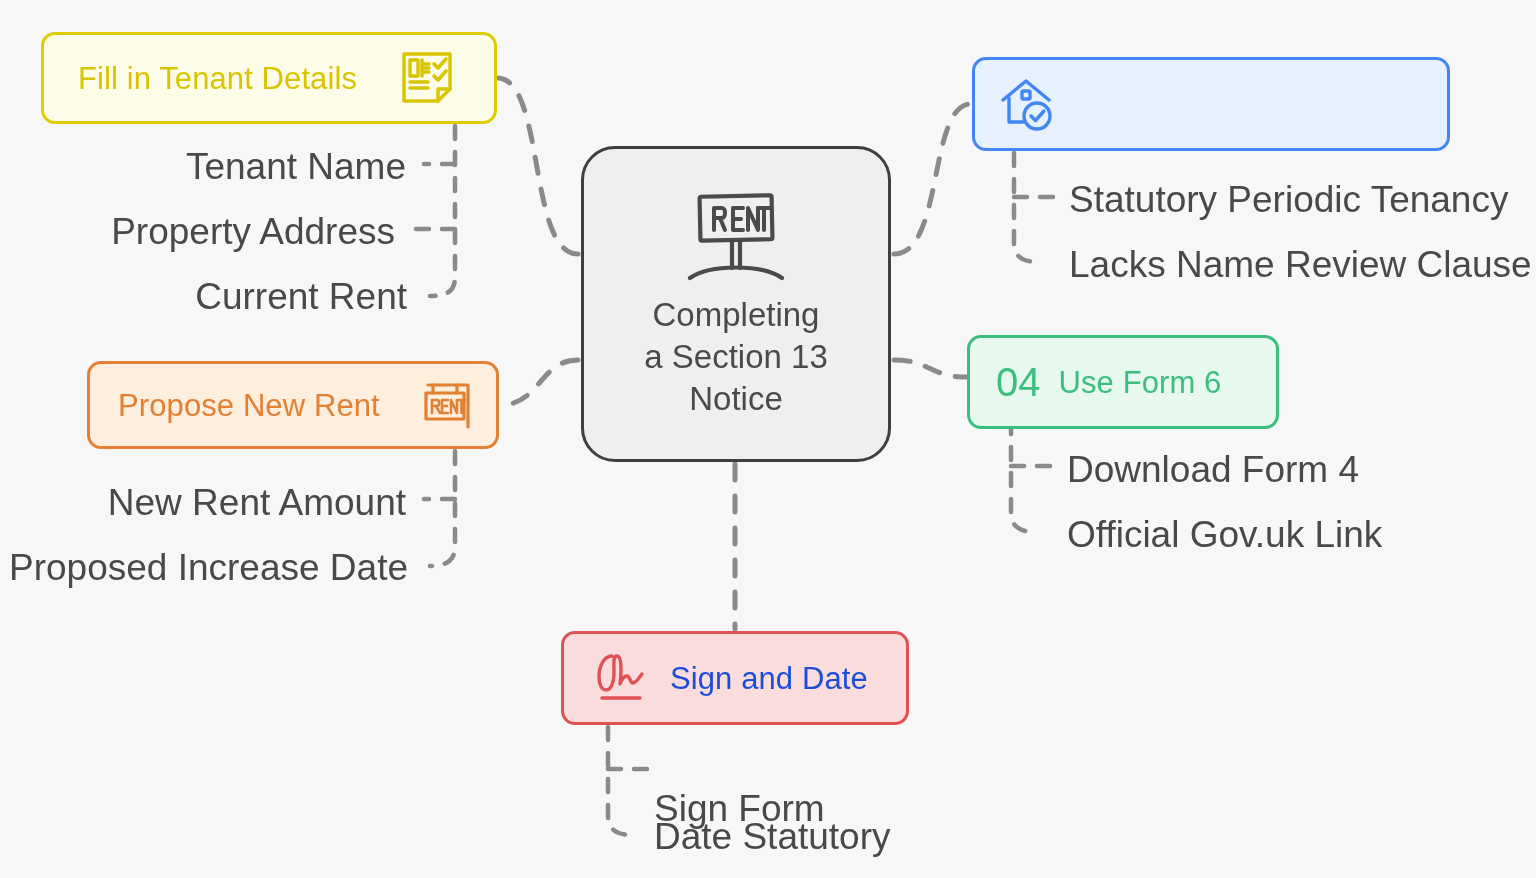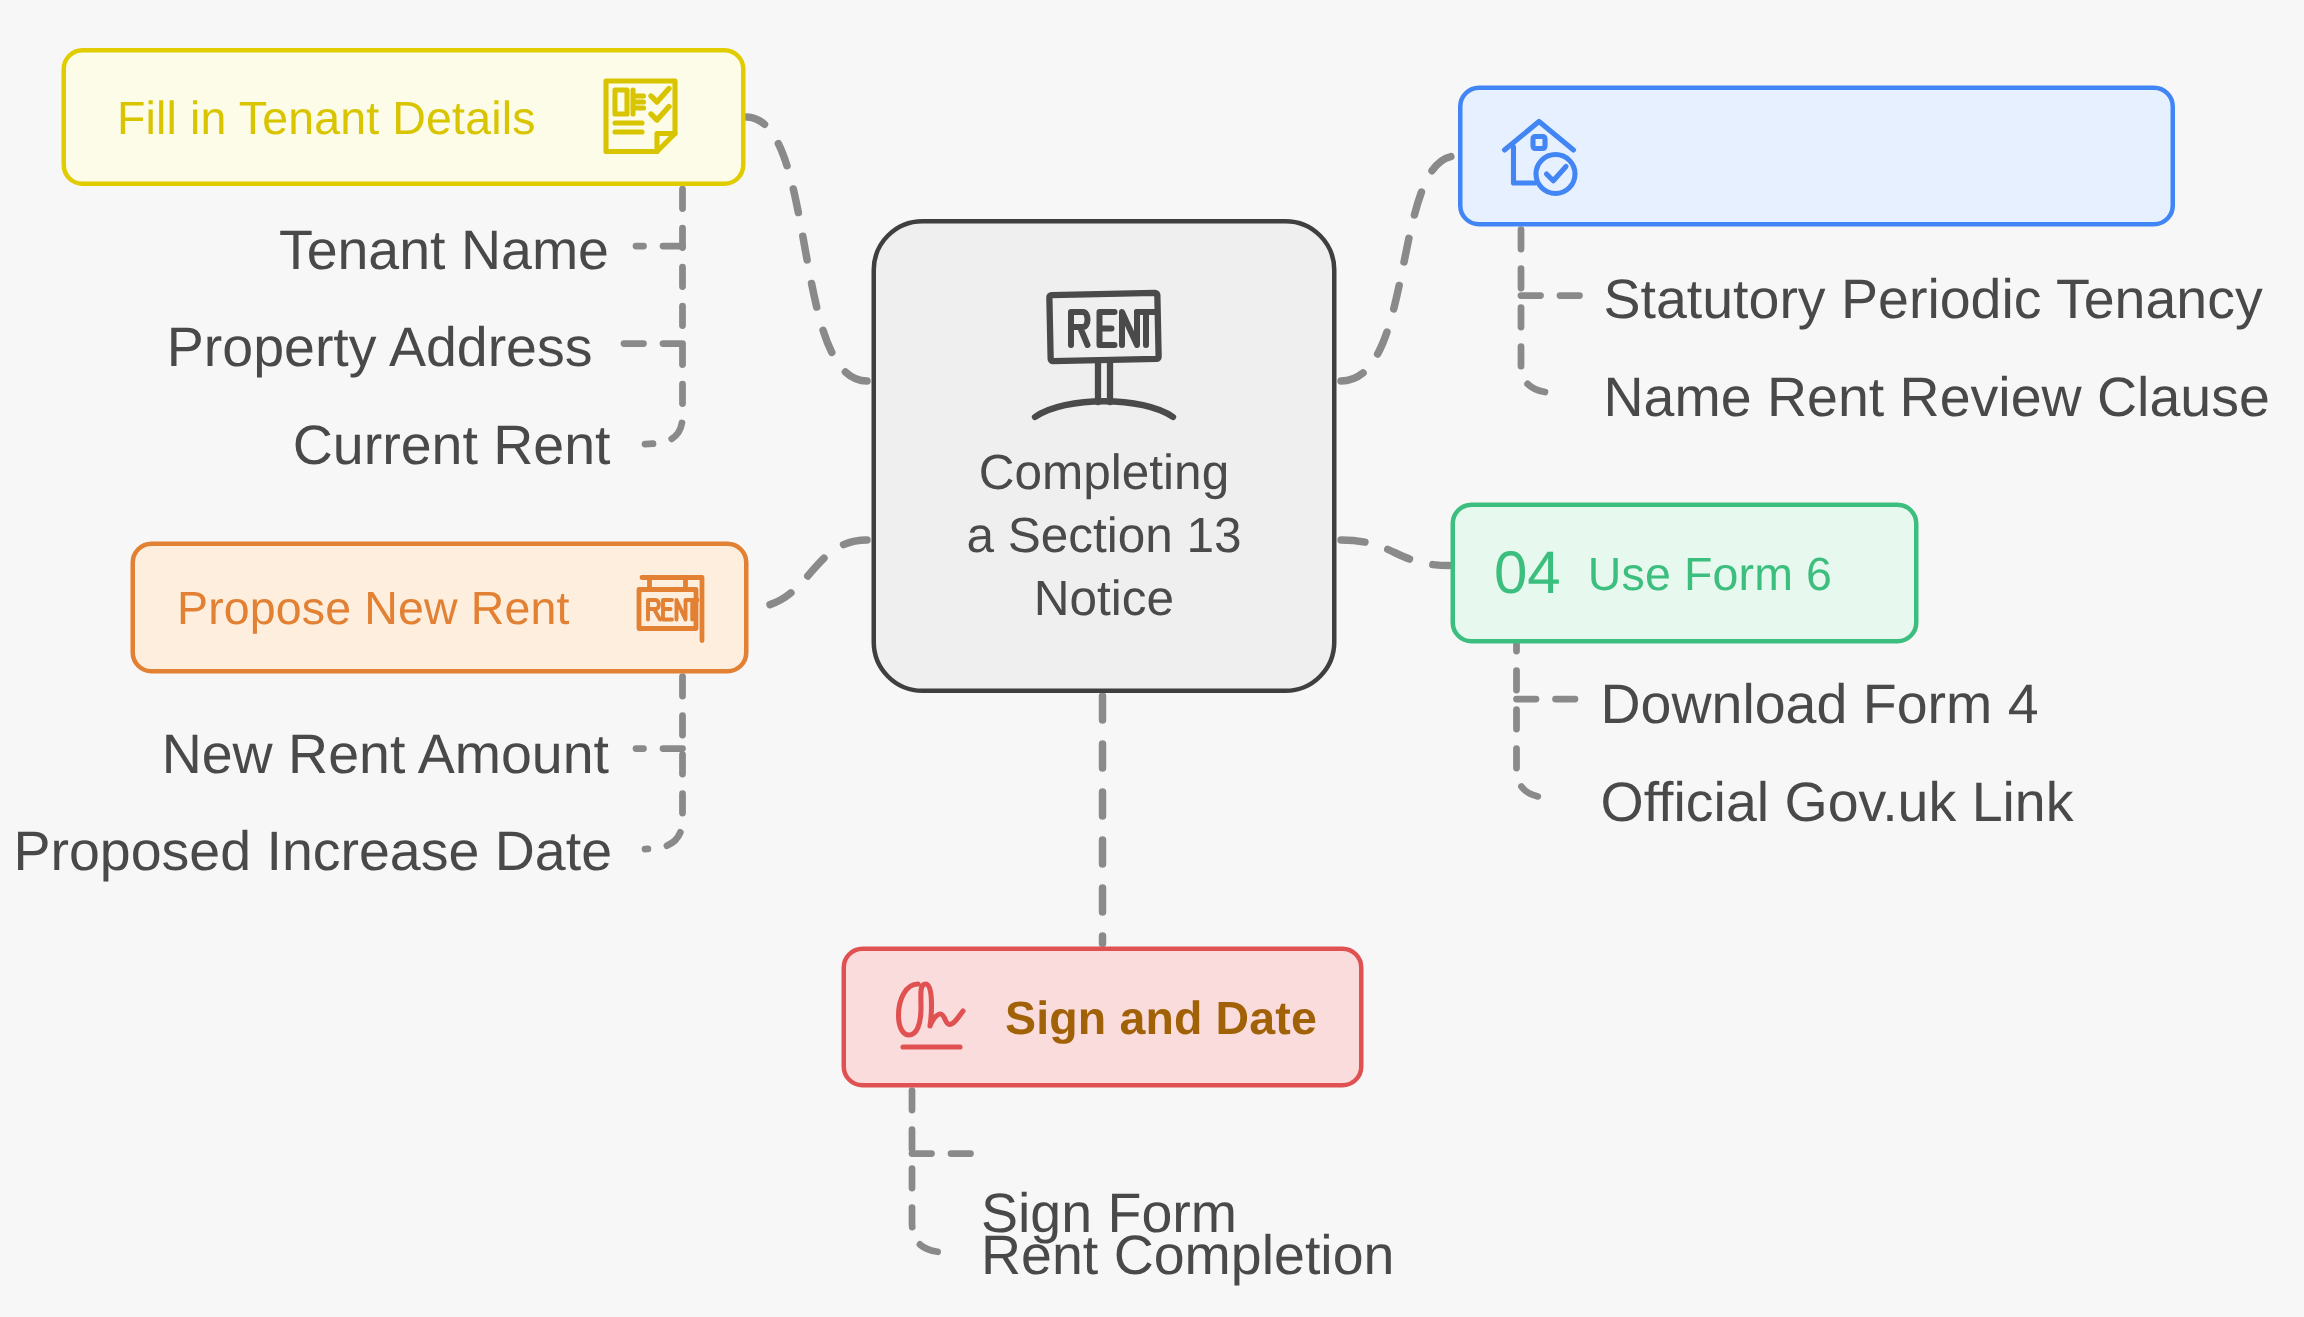--- a/index.html
+++ b/index.html
@@ -52,21 +52,21 @@
     background:#fdeedd;border-color:#e28033;padding:0 20px 0 28px;justify-content:space-between;}
   #n-propose .label{color:#e28033;}
 
   #n-form4{left:967px;top:335px;width:312px;height:94px;
     background:#e7f8ef;border-color:#3cbf7e;padding:0 24px 0 26px;gap:18px;}
   #n-form4 .label{color:#3cbf7e;}
   #n-form4 .num{color:#3cbf7e;font-size:40px;line-height:1;}
 
   #n-sign{left:561px;top:631px;width:348px;height:94px;
     background:#fadcdc;border-color:#e05252;padding:0 26px;gap:20px;}
-  #n-sign .label{color:#a16207;font-weight:bold;}
+  #n-sign .label{color:#1d4ed8;}
 
   
   .sub{
     position:absolute;
     color:#494949;
     font-size:37px;
     line-height:1;
     white-space:nowrap;
   }
   .sub.r{text-align:right;}
@@ -162,21 +162,21 @@
         <rect x="25" y="17" width="8" height="8" rx="1.5"></rect>
         <circle cx="40" cy="42" r="13"></circle>
         <path d="M34 42 l4.5 4.5 L47 37" stroke-width="3.4"></path>
       </svg>
     </span>
   </div>
   <div class="sub l" style="left:1069px;top:181px;">
     <span>Statutory Periodic Tenancy</span>
   </div>
   <div class="sub l" style="left:1069px;top:246px;">
-    <span>Name Rent Review Clause</span>
+    <span>Lacks Name Review Clause</span>
   </div>
 
   <div class="node" id="n-propose">
     <span class="label">Propose New Rent</span>
     <span class="ico">
       <svg width="56" height="56" viewBox="0 0 56 56" fill="none" stroke="#e28033" stroke-width="3.2" stroke-linecap="round" stroke-linejoin="round">
         <path d="M8 8 H48 V50"></path>
         <path d="M13 8 V16 M37 8 V16"></path>
         <rect x="6" y="16" width="38" height="26"></rect>
         <path d="M12 23 V36 M12 23 h5 c3 0 3 6 0 6 h-5 M16 29 l4 7" stroke-width="2.6"></path>
@@ -210,16 +210,16 @@
         <path d="M22 6 C14 6 9 16 9 27 C9 35 12 40 16 40 C21 40 24 33 24 22 C24 13 23 6 27 6 C30 6 31 12 31 20 C31 28 30 34 30 34 C30 34 33 26 37 26 C40 26 40 33 43 33 C46 33 49 28 52 24"></path>
         <path d="M12 48 H50" stroke-width="3.4"></path>
       </svg>
     </span>
     <span class="label">Sign and Date</span>
   </div>
   <div class="sub l" style="left:654px;top:753px;margin-top:37px;">
     <span>Sign Form</span>
   </div>
   <div class="sub l" style="left:654px;top:818px;">
-    <span>Rent Completion</span>
+    <span>Date Statutory</span>
   </div>
 
 </div>
 
 </body></html>

